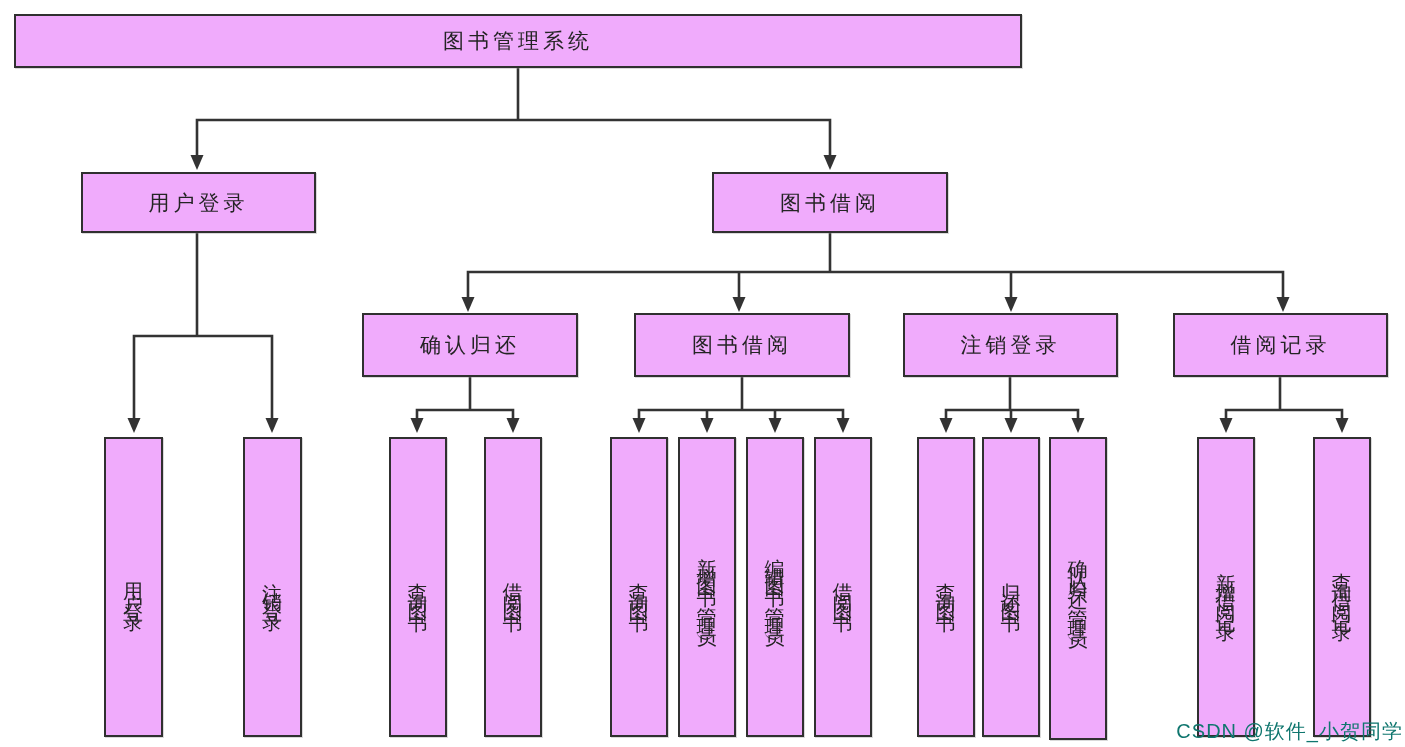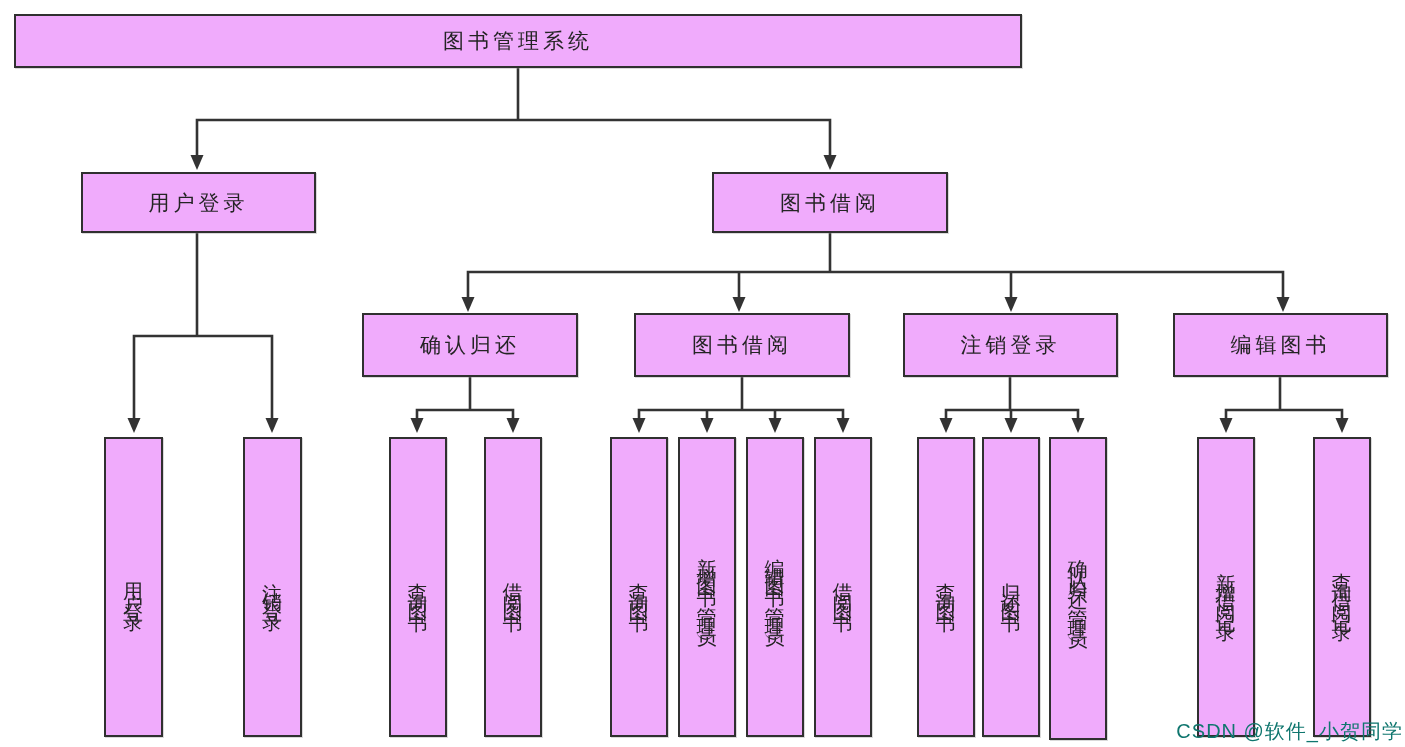--- a/index.html
+++ b/index.html
@@ -109,21 +109,21 @@
   <div class="hnode" style="left:362px;top:313px;width:216px;height:64px;">
     <span class="lbl">确认归还</span>
   </div>
   <div class="hnode" style="left:634px;top:313px;width:216px;height:64px;">
     <span class="lbl">图书借阅</span>
   </div>
   <div class="hnode" style="left:903px;top:313px;width:215px;height:64px;">
     <span class="lbl">注销登录</span>
   </div>
   <div class="hnode" style="left:1173px;top:313px;width:215px;height:64px;">
-    <span class="lbl">编辑图书</span>
+    <span class="lbl">借阅记录</span>
   </div>
 
   <div class="vnode" style="left:104px;top:437px;width:59px;">
     <span class="lbl">用户登录</span>
   </div>
   <div class="vnode" style="left:243px;top:437px;width:59px;">
     <span class="lbl">注销登录</span>
   </div>
 
   <div class="vnode" style="left:389px;top:437px;">

